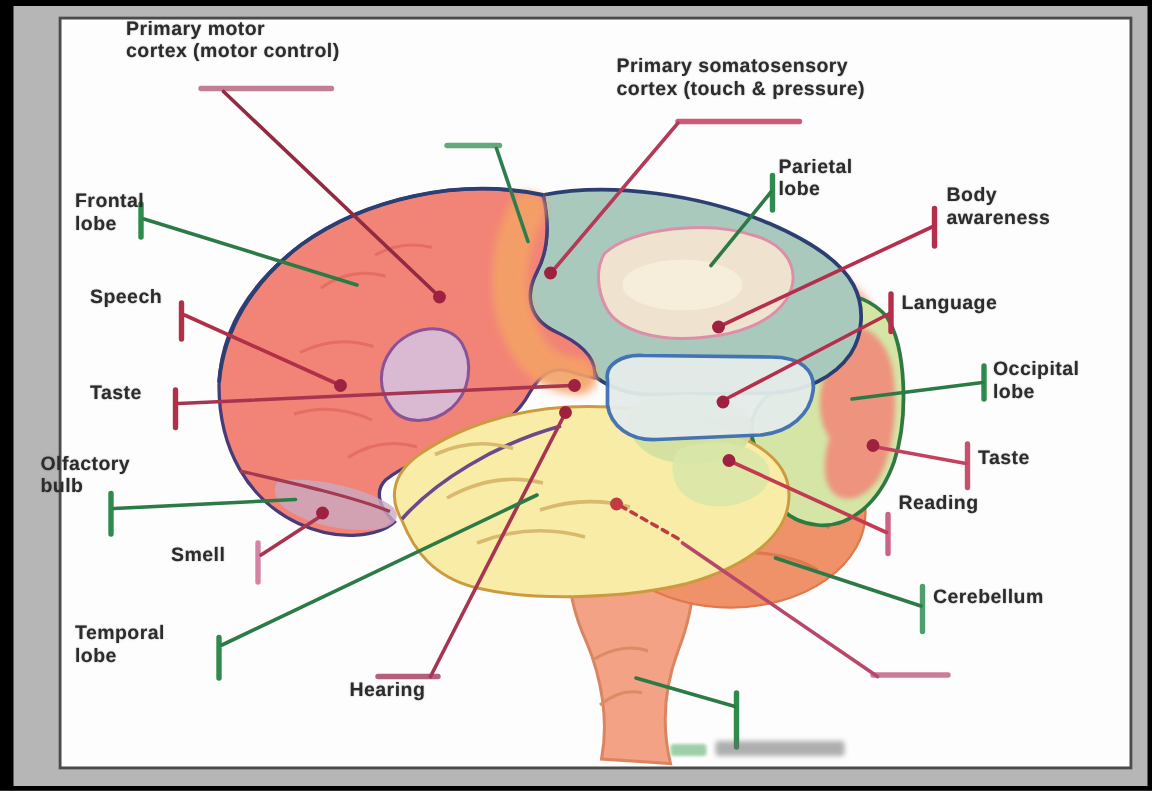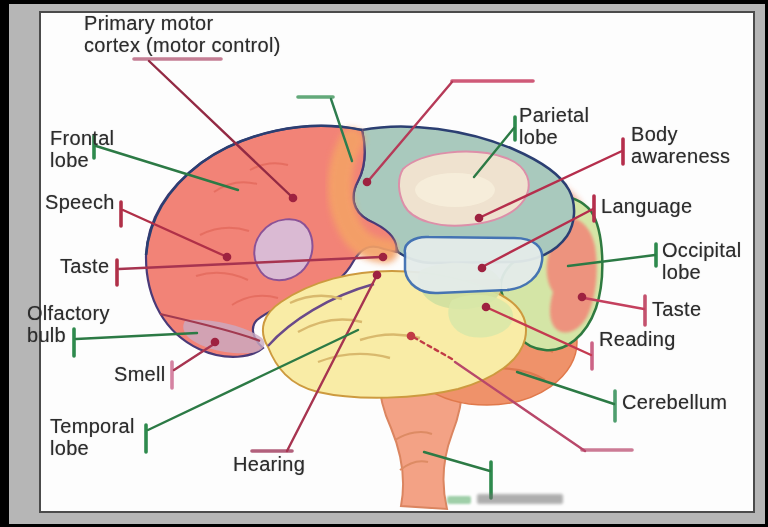--- a/index.html
+++ b/index.html
@@ -3,21 +3,21 @@
 <meta charset="utf-8">
 <style>
   html,body{margin:0;padding:0;background:#000;}
   .stage{position:relative;width:768px;height:527px;background:#000;overflow:hidden;
          font-family:"Liberation Sans", sans-serif;}
   .mat{position:absolute;left:9px;top:4px;width:756px;height:520px;background:#b6b6b6;}
   .canvas{position:absolute;left:39px;top:11px;width:716px;height:502px;background:#fdfdfd;
           border:2px solid #4b4b4b;box-sizing:border-box;}
   svg.overlay{position:absolute;left:0;top:0;width:768px;height:527px;}
   #labels-layer{position:absolute;left:0;top:0;width:768px;height:527px;}
-  .label{position:absolute;font-size:20px;line-height:1.12;font-weight:normal;color:#2c2c2c;
+  .label{position:absolute;font-size:13px;line-height:1.12;font-weight:bold;color:#2c2c2c;
          white-space:pre-line;letter-spacing:.3px;text-shadow:0 0 1px rgba(70,70,70,.55);}
   .wm{position:absolute;border-radius:2px;}
   .wm.green{left:447px;top:496px;width:24px;height:8px;background:#8fc79a;opacity:.85;filter:blur(1px);}
   .wm.dark{left:477px;top:494px;width:86px;height:10px;background:#6f6f6f;opacity:.55;filter:blur(1.6px);}
 </style>
 </head>
 <body>
 
 <div class="stage">
   <div class="mat"></div>
@@ -115,37 +115,39 @@
         <circle cx="383" cy="257" r="4.3" fill="#9e2240"></circle>
         <line x1="121" y1="202" x2="121" y2="226" stroke="#b03048" stroke-width="3.6" stroke-linecap="round"></line>
         <line x1="123" y1="210" x2="225" y2="256" stroke="#b03048" stroke-width="2.4" stroke-linecap="round"></line>
         <circle cx="227" cy="257" r="4.3" fill="#9e2240"></circle>
       </g>
   </svg>
 
   <div id="labels-layer">
       <div class="label" style="left: 84px; top: 12px;">Primary motor
 cortex (motor control)</div>
+      <div class="label" style="left: 411px; top: 37px;">Primary somatosensory
+cortex (touch &amp; pressure)</div>
       <div class="label" style="left: 50px; top: 107px; margin-top: 20px;">Frontal
 lobe</div>
       <div class="label" style="left: 519px; top: 104px;">Parietal
 lobe</div>
       <div class="label" style="left: 631px; top: 123px;">Body
 awareness</div>
       <div class="label" style="left: 601px; top: 195px;">Language</div>
       <div class="label" style="left: 662px; top: 239px;">Occipital
 lobe</div>
       <div class="label" style="left: 652px; top: 298px;">Taste</div>
       <div class="label" style="left: 599px; top: 328px;">Reading</div>
       <div class="label" style="left: 622px; top: 391px;">Cerebellum</div>
       <div class="label" style="left: 233px; top: 453px;">Hearing</div>
       <div class="label" style="left: 50px; top: 415px; width: 92px;">Temporal
 lobe</div>
       <div class="label" style="left: 114px; top: 363px;">Smell</div>
       <div class="label" style="left: 27px; top: 302px;">Olfactory
 bulb</div>
       <div class="label" style="left: 60px; top: 255px;">Taste</div>
-      <div class="label" style="left: 45px; top: 191px;">Speech</div>
+      <div class="label" style="left: 60px; top: 191px;">Speech</div>
     </div>
 
   <div class="wm green"></div>
   <div class="wm dark"></div>
 </div>
 
 </body></html>

